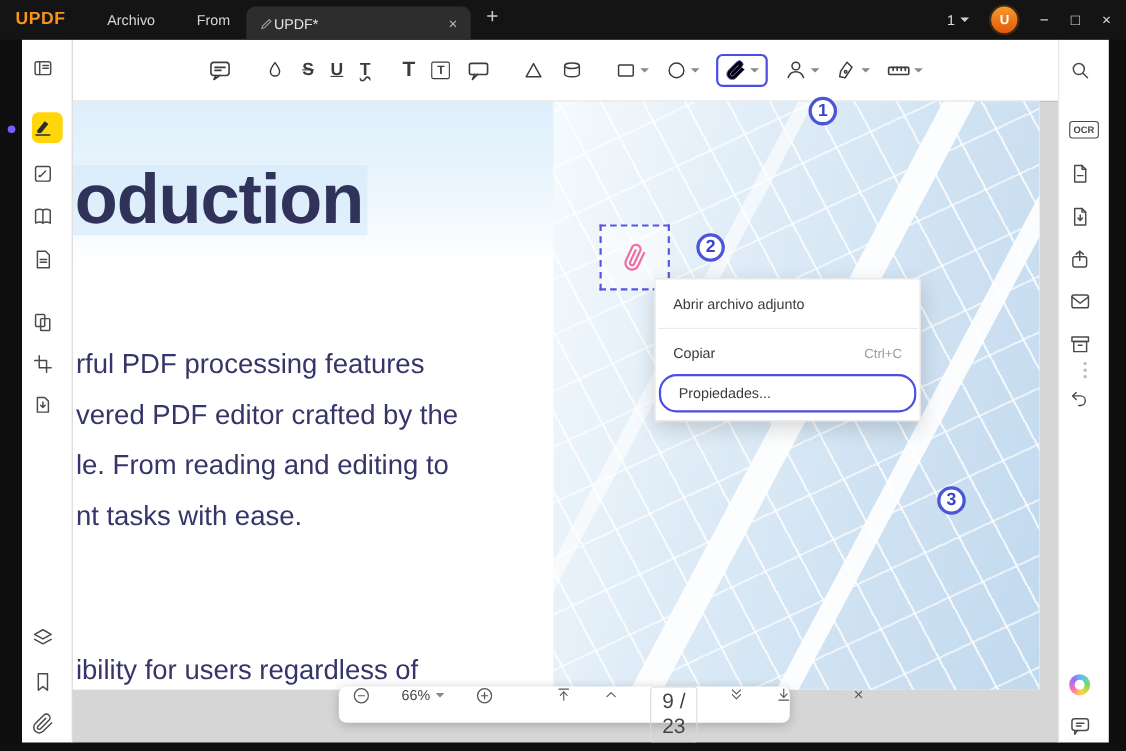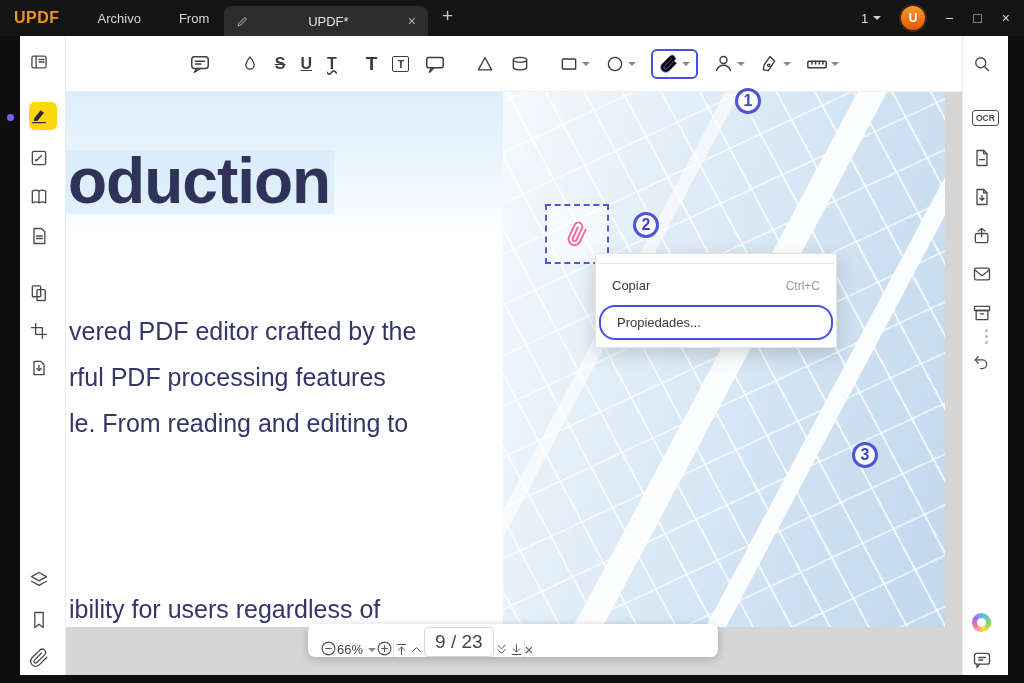--- a/index.html
+++ b/index.html
@@ -5,21 +5,21 @@
   * { margin:0; padding:0; box-sizing:border-box; }
   body { font-family:"Liberation Sans", sans-serif; background:#000; }
   .window { position:relative; width:1024px; height:683px; background:#0f0f0f; overflow:hidden; }
 
   
   .titlebar { position:absolute; left:0; top:0; width:1024px; height:36px; background:#141414; display:flex; align-items:center; z-index:20; }
   .logo { margin-left:14px; color:#F7941D; font-weight:bold; font-size:16px; letter-spacing:.5px; }
   .tb-menu { color:#d6d6d6; font-size:13px; margin-left:38px; cursor:default; }
   .tab { position:absolute; left:224px; top:6px; width:204px; height:30px; background:#2d2d2d; border-radius:8px 8px 0 0; display:flex; align-items:center; color:#ddd; }
   .tab-icon { margin-left:12px; display:flex; }
-  .tab-title { flex:1; text-align:center; font-size:13px; color:#e2e2e2; }
+  .tab-title { flex:1; font-size:13px; color:#e2e2e2; }
   .tab-close { margin-right:12px; color:#b5b5b5; font-size:14px; line-height:1; cursor:pointer; }
   .newtab { position:absolute; left:442px; top:5px; color:#c8c8c8; font-size:19px; }
   .tb-right { position:absolute; right:14px; top:0; height:36px; display:flex; align-items:center; gap:20px; }
   .notif { color:#dedede; font-size:13px; display:flex; align-items:center; gap:5px; }
   .caret { width:0; height:0; border-left:4px solid transparent; border-right:4px solid transparent; border-top:4.5px solid #888; }
   .caret.light { border-top-color:#cfcfcf; }
   .avatar { width:24px; height:24px; border-radius:50%; background:linear-gradient(180deg,#f59a2c,#e2590a); color:#fff; font-size:12px; font-weight:bold; display:flex; align-items:center; justify-content:center; box-shadow:0 0 0 2px #3a2a14; }
   .winbtn { color:#d9d9d9; font-size:14px; line-height:1; }
 
   
@@ -75,21 +75,21 @@
   .cm-item { height:35px; display:flex; align-items:center; justify-content:space-between; padding:0 16px; font-size:13px; color:#3a3a3a; cursor:pointer; }
   .cm-shortcut { color:#9a9a9a; font-size:12px;margin-left:13px; }
   .cm-sep { height:1px; background:#e8e8e8; margin:4px 2px; }
   .cm-highlight { margin:2px 3px; border:2px solid #4A4FE4; border-radius:16px; }
   .cm-highlight .cm-item { height:31px; }
 
   
   .step { position:absolute; width:26px; height:26px; border:3px solid #4A55D8; border-radius:50%; background:#fff; color:#3A46C8; font-size:16px; font-weight:bold; display:flex; align-items:center; justify-content:center; z-index:8; }
 
   
-  .bottom-bar { position:absolute; left:242px; top:532px; width:410px; height:33px; background:#fff; border-radius:7px; box-shadow:0 2px 10px rgba(0,0,0,.22); display:flex; align-items:flex-end; padding:0 12px; gap:0; z-index:7; }
+  .bottom-bar { position:absolute; left:242px; top:532px; width:410px; height:33px; background:#fff; border-radius:7px; box-shadow:0 2px 10px rgba(0,0,0,.22); display:flex; align-items:flex-start; padding:0 12px; gap:28px; z-index:7; }
   .bb-icon { display:flex; align-items:center; cursor:pointer; }
   .bb-icon svg { stroke:#555; fill:none; stroke-width:1.6; stroke-linecap:round; stroke-linejoin:round; }
   .bb-zoom { display:flex; align-items:center; gap:5px; font-size:13px; color:#444; }
   .bb-div { width:1px; height:18px; background:#e4e4e4; }
   .page-field { border:1px solid #d9d9d9; border-radius:4px; padding:3px 10px; font-size:19px; color:#444; }
   .bb-close { color:#555; font-size:15px; line-height:1; }
 </style>
 </head>
 <body>
 
@@ -283,35 +283,40 @@
       <div class="document">
         <div class="hero"></div>
         <div class="hband"></div>
         <div class="photo">
           <div class="beam b1"></div>
           <div class="beam b2"></div>
           <div class="beam b3"></div>
         </div>
         <div class="doc-heading">oduction</div>
         <div class="doc-p doc-p1">
+          <div>rful PDF processing features</div>
           <div>vered PDF editor crafted by the</div>
-          <div>rful PDF processing features</div>
           <div>le. From reading and editing to</div>
+          <div>nt tasks with ease.</div>
         </div>
         <div class="doc-p doc-p2">
           <div>ibility for users regardless of</div>
         </div>
         <div class="attach-box">
           <svg width="24" height="24" viewBox="0 0 24 24">
               <path d="M21.44 11.05l-9.19 9.19a6 6 0 0 1-8.49-8.49l9.19-9.19a4 4 0 0 1 5.66 5.66l-9.2 9.19a2 2 0 0 1-2.83-2.83l8.49-8.48"></path>
             </svg>
         </div>
       </div>
 
       <div class="context-menu">
+        <div class="cm-item">
+          <span>Abrir archivo adjunto</span>
+          <span class="cm-shortcut"></span>
+        </div>
         <div class="cm-sep"></div>
         <div class="cm-item">
           <span>Copiar</span>
           <span class="cm-shortcut">Ctrl+C</span>
         </div>
         <div class="cm-highlight">
           <div class="cm-item">
             <span>Propiedades...</span>
             <span class="cm-shortcut"></span>
           </div>

